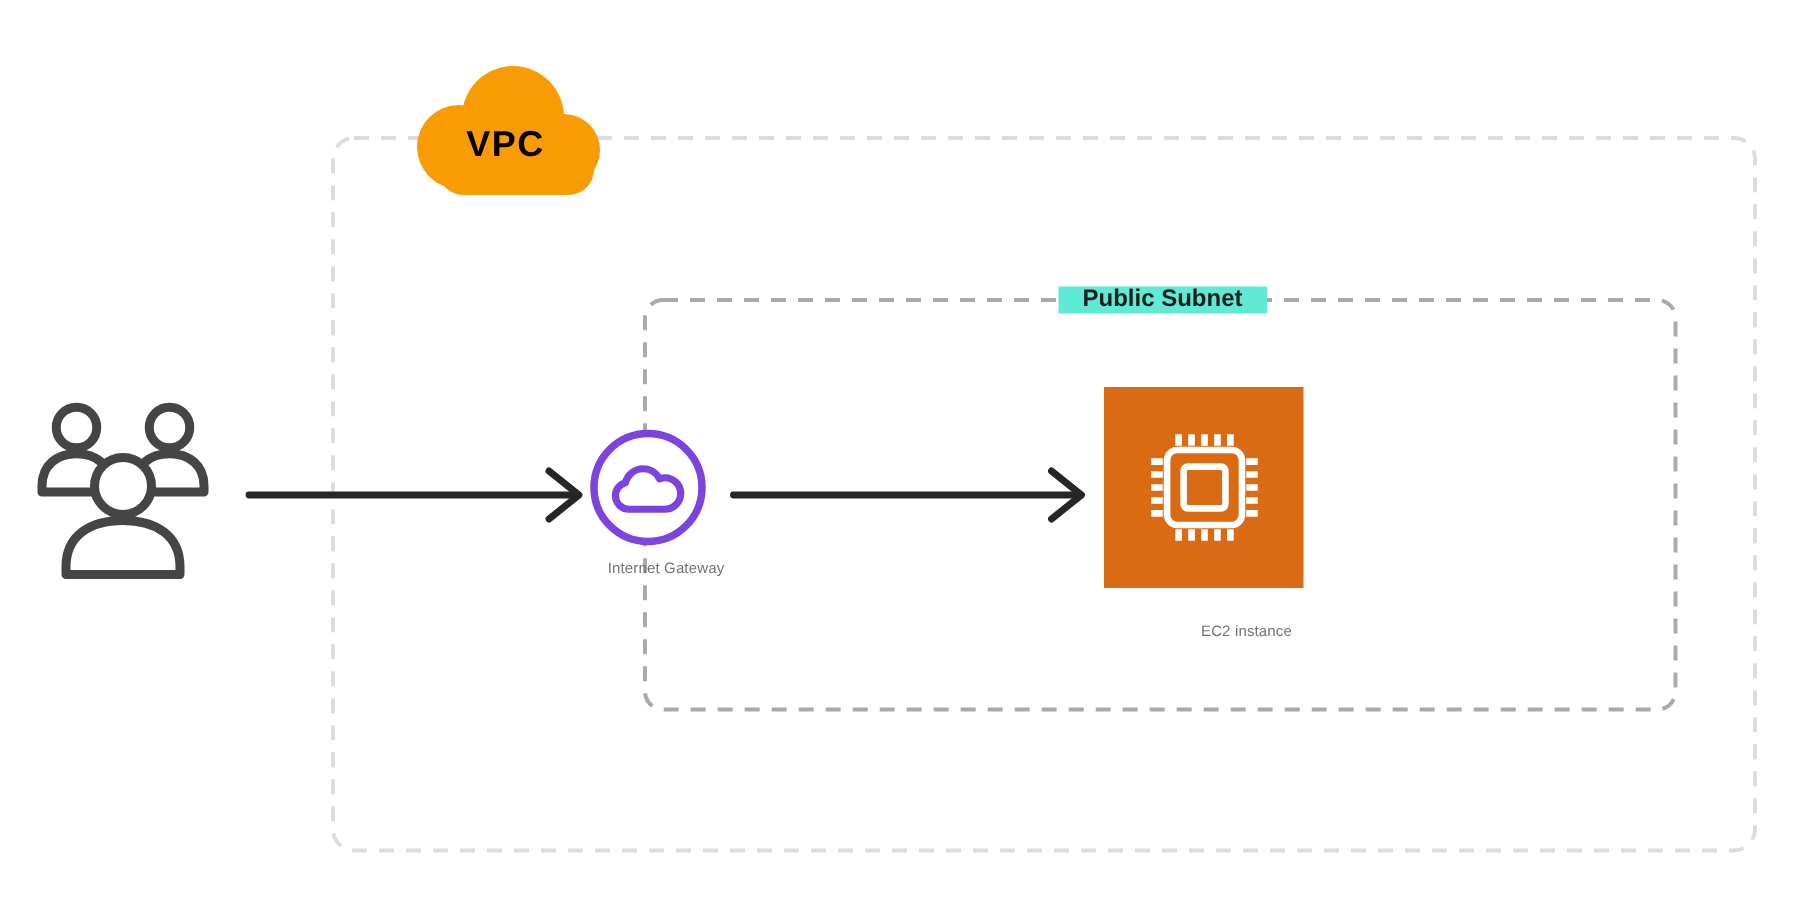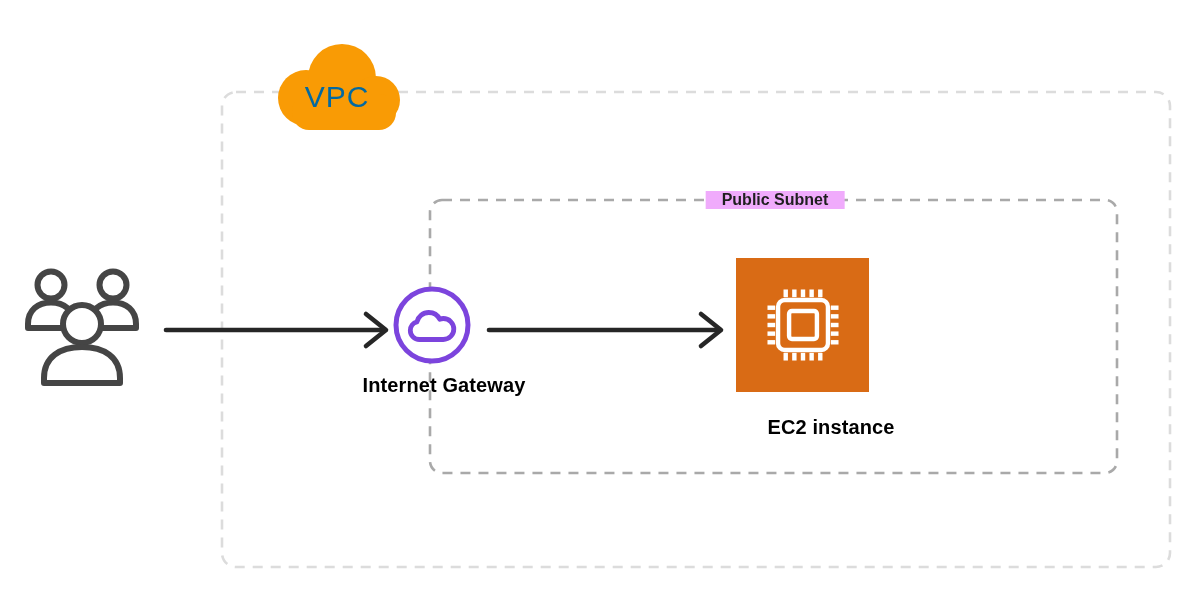--- a/index.html
+++ b/index.html
@@ -16,46 +16,46 @@
     inset: 0;
     width: 1200px;
     height: 600px;
   }
   .abs { position: absolute; }
 
   
   .node-label {
     position: absolute;
     transform: translateX(-50%);
-    font-weight: bold;
-    font-size: 20px;
-    color: #000000;
+    font-weight: normal;
+    font-size: 10px;
+    color: #737373;
     white-space: nowrap;
     letter-spacing: 0.1px;
   }
 
   
   .vpc-text {
     position: absolute;
     left: 337px;
     top: 97px;
     transform: translate(-50%, -50%);
-    color: #0369a1;
-    font-size: 30px;
-    font-weight: normal;
+    color: #000000;
+    font-size: 24px;
+    font-weight: bold;
     letter-spacing: 1px;
   }
 
   
   .subnet-label {
     position: absolute;
     left: 775px;
     top: 200px;
     transform: translate(-50%, -50%);
-    background: #f0abfc;
+    background: #5eead4;
     padding: 0 16px;
     font-weight: bold;
     font-size: 16px;
     color: #1f1f1f;
     white-space: nowrap;
   }
 
   
   .ec2-node {
     position: absolute;

